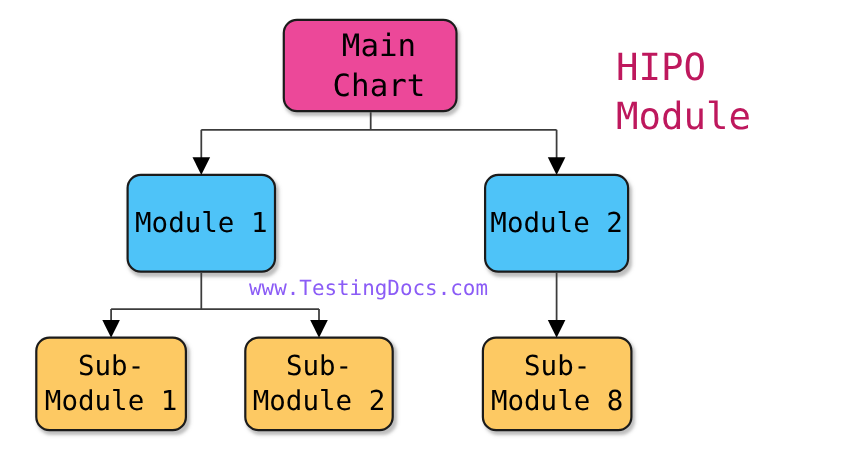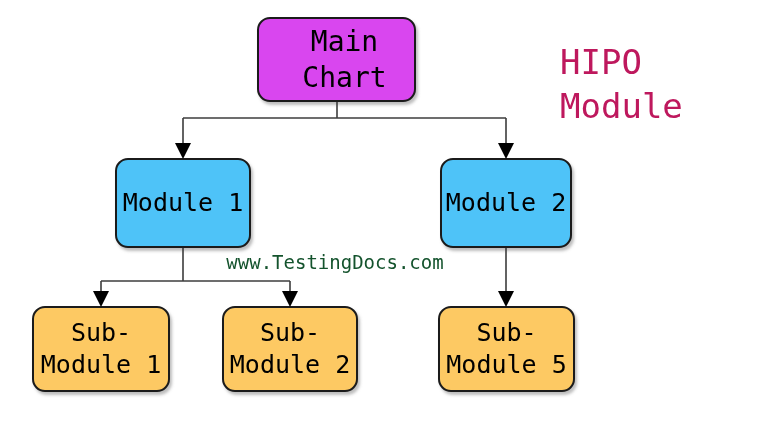--- a/index.html
+++ b/index.html
@@ -56,21 +56,21 @@
     color: #be185d;
     z-index: 1;
   }
   .watermark {
     position: absolute;
     left: 200px;
     top: 251px;
     width: 270px;
     text-align: center;
     font-size: 19px;
-    color: #14532d;
+    color: #8b5cf6;
     z-index: 0;
     white-space: nowrap;
   }
 </style>
 </head>
 <body>
 
 <div class="stage">
 
   <svg class="wires" viewBox="0 0 768 421" xmlns="http://www.w3.org/2000/svg">
@@ -86,21 +86,21 @@
     <path d="M101 281 H290" stroke="#3c3c3c" stroke-width="1.6" fill="none"></path>
     <path d="M101 281 V292" stroke="#3c3c3c" stroke-width="1.6" fill="none"></path>
     <path d="M290 281 V292" stroke="#3c3c3c" stroke-width="1.6" fill="none"></path>
     <polygon points="93,291 109,291 101,307" fill="#000000"></polygon>
     <polygon points="282,291 298,291 290,307" fill="#000000"></polygon>
 
     <path d="M506 248 V292" stroke="#3c3c3c" stroke-width="1.6" fill="none"></path>
     <polygon points="498,291 514,291 506,307" fill="#000000"></polygon>
   </svg>
 
-  <div class="node n-main" style="background: #d946ef; padding-left: 16px;">
+  <div class="node n-main" style="background: #ec4899; padding-left: 16px;">
     <span>Main</span>
     <span>Chart</span>
   </div>
 
   <div class="node n-m1" style="background: rgb(78, 195, 248);">
     <span>Module 1</span>
     <span></span>
   </div>
 
   <div class="node n-m2" style="background: rgb(78, 195, 248);">
@@ -113,21 +113,21 @@
     <span>Module 1</span>
   </div>
 
   <div class="node n-sm2" style="background: rgb(253, 201, 99);">
     <span>Sub-</span>
     <span>Module 2</span>
   </div>
 
   <div class="node n-sm3" style="background: rgb(253, 201, 99);">
     <span>Sub-</span>
-    <span>Module 5</span>
+    <span>Module 8</span>
   </div>
 
   <div class="heading">
     <div>HIPO</div>
     <div>Module</div>
   </div>
 
   <div class="watermark">www.TestingDocs.com</div>
 
 </div>

